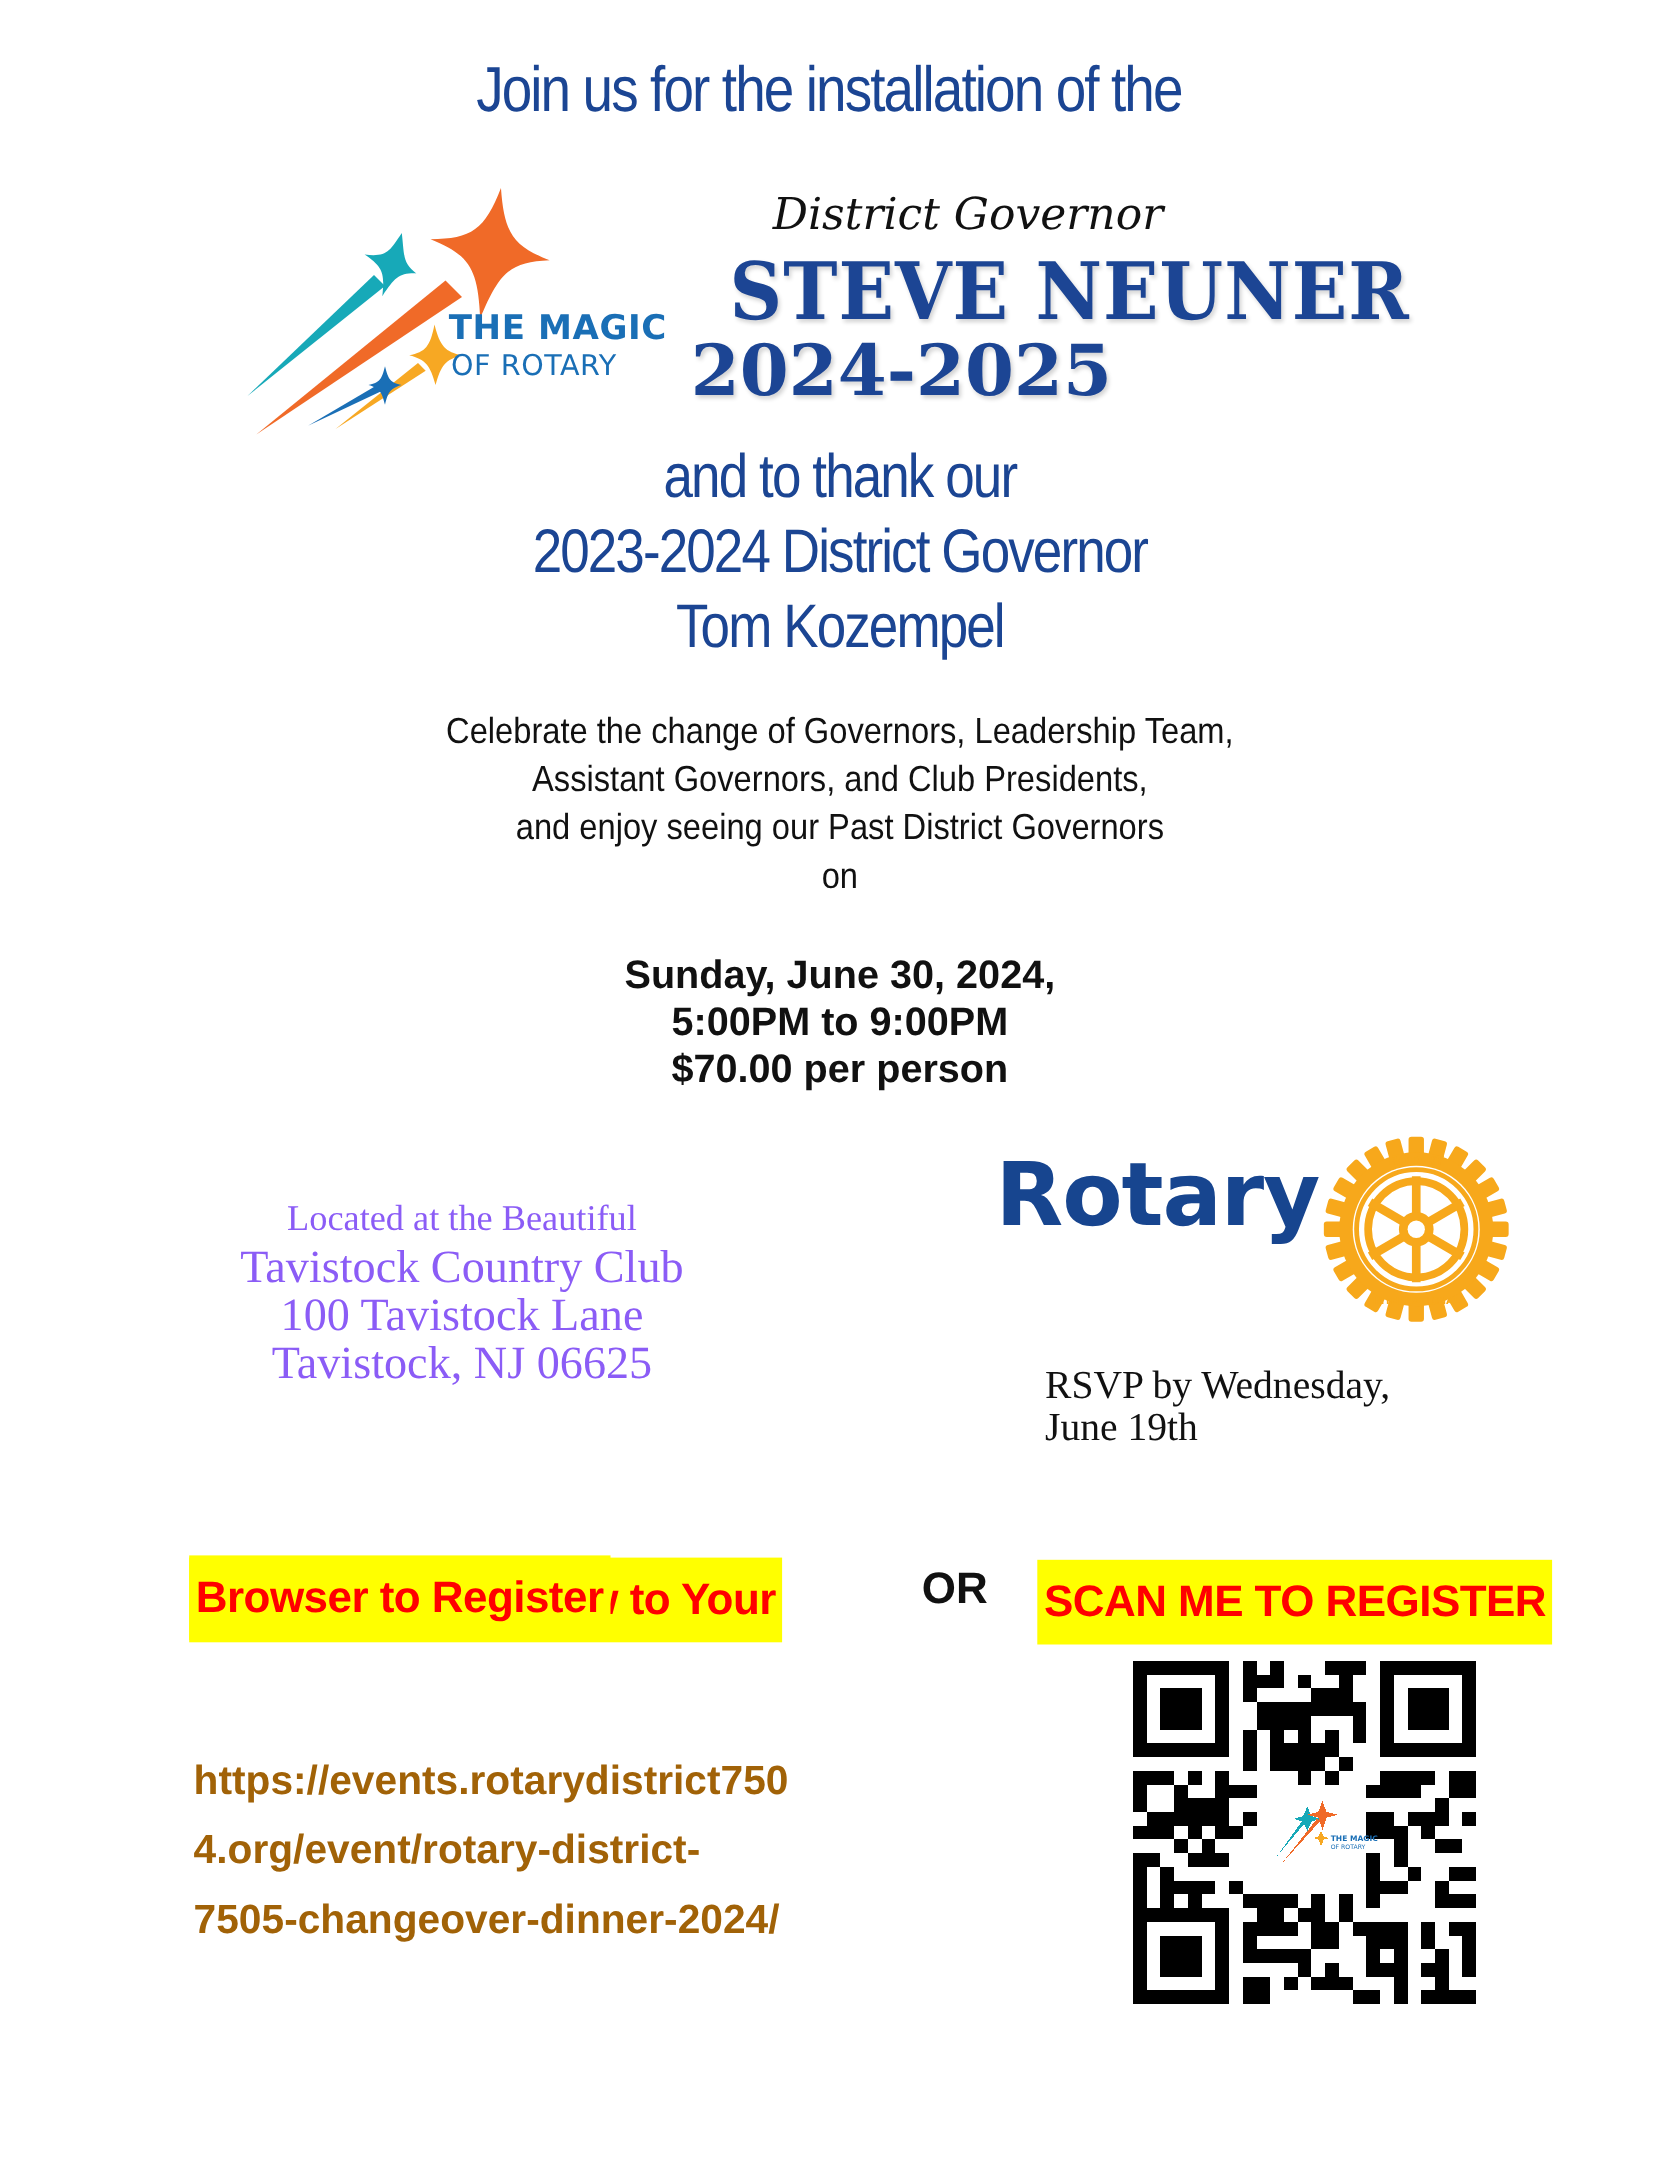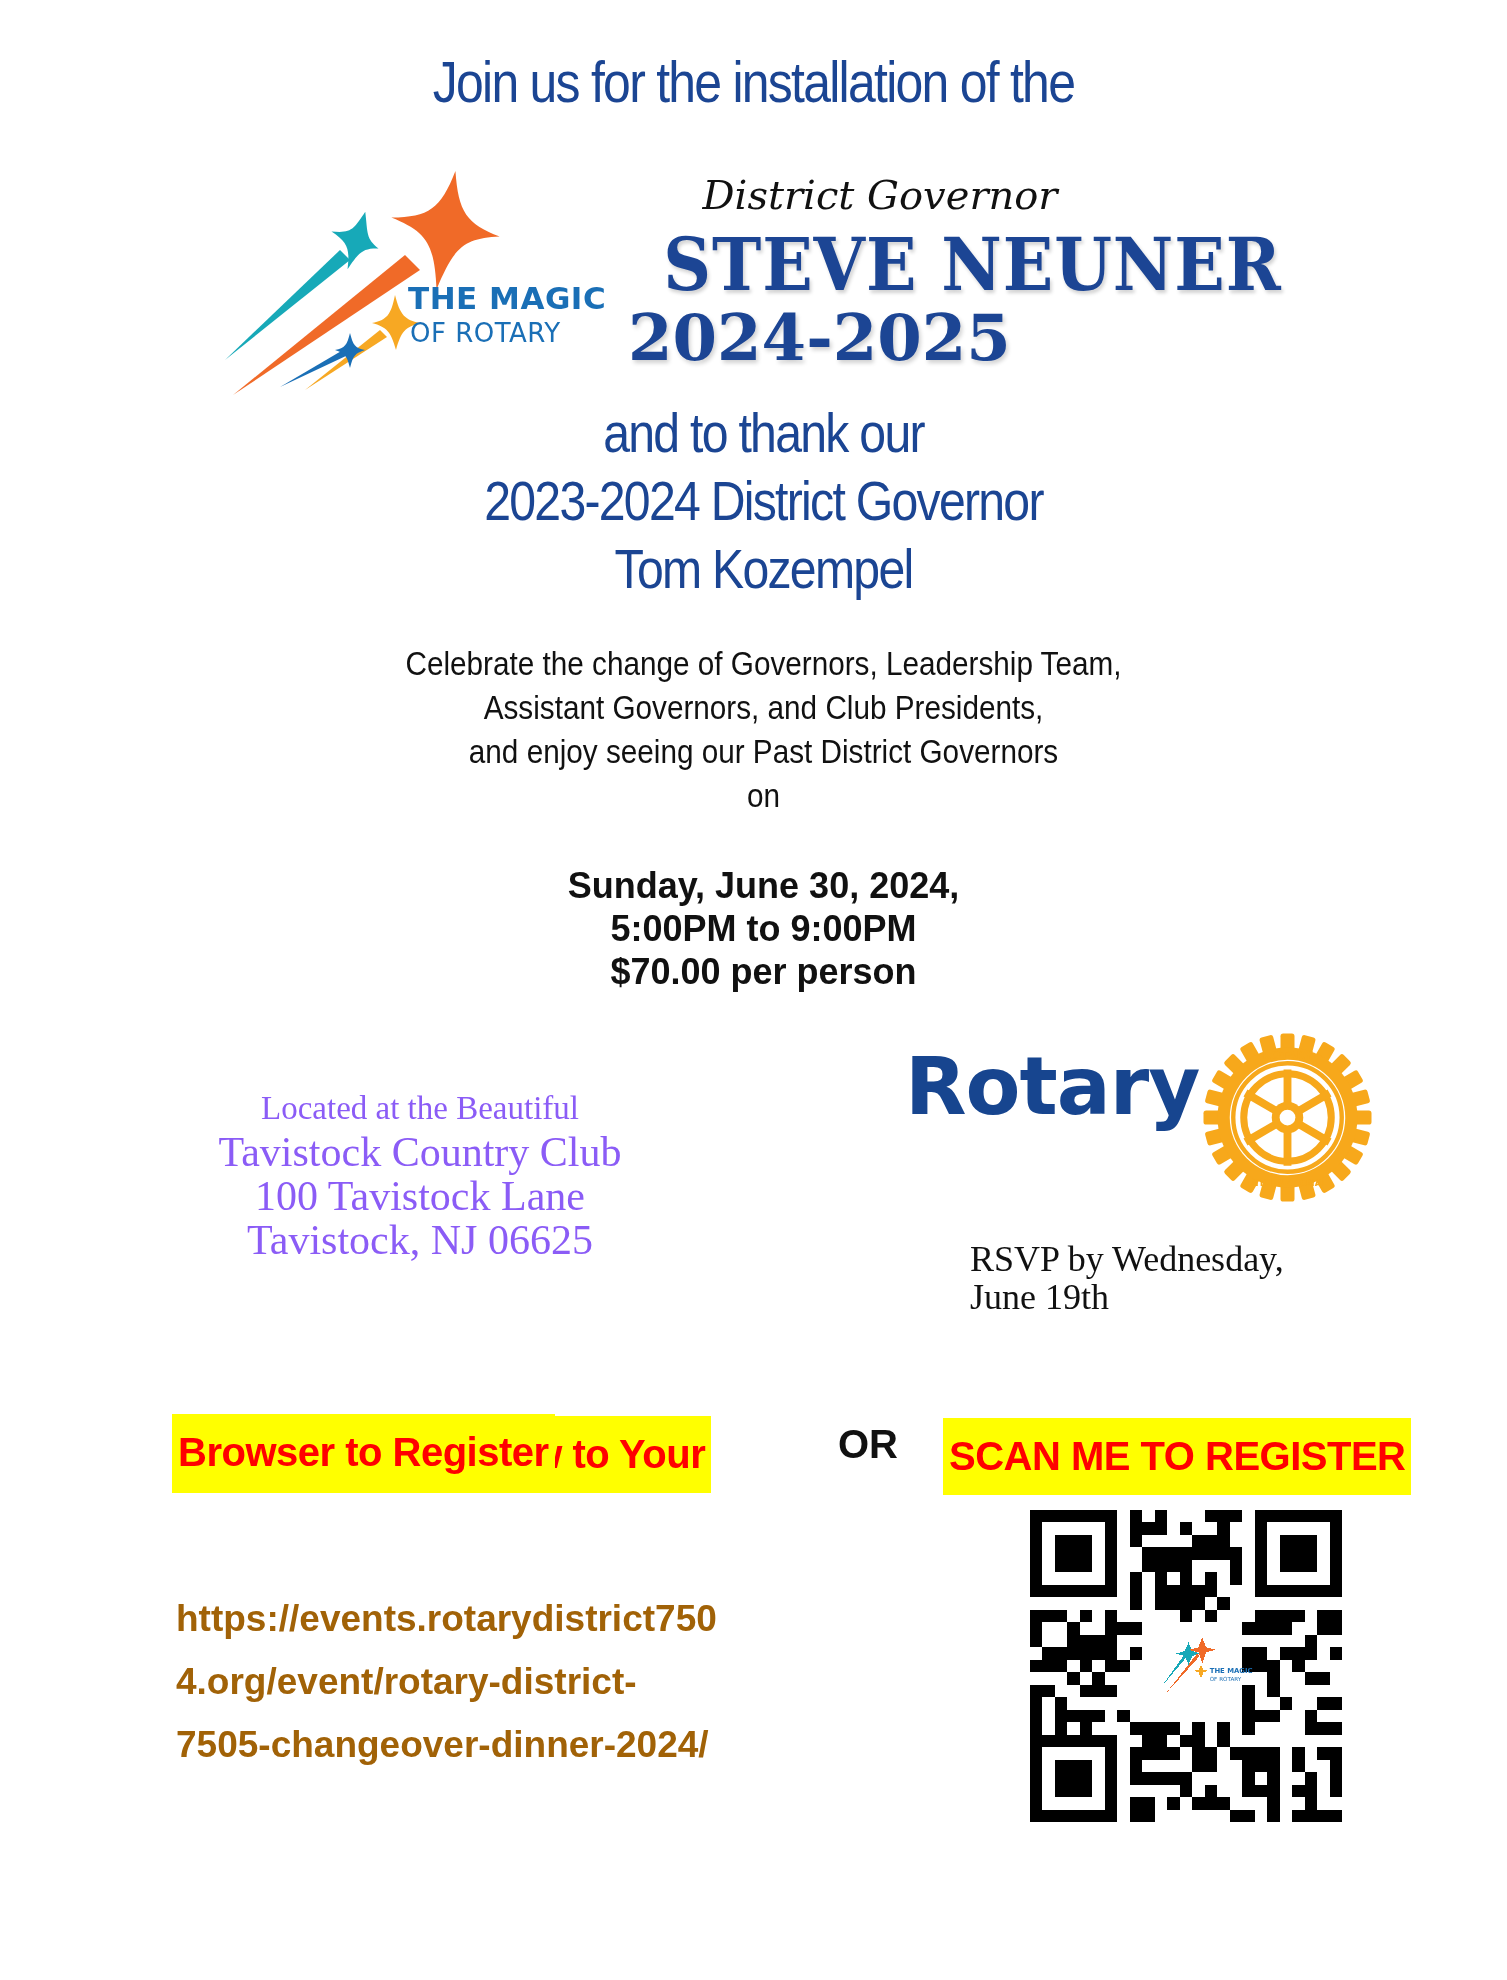--- a/index.html
+++ b/index.html
@@ -21,21 +21,21 @@
   #cel-1 { top: 645px; } #cel-2 { top: 689px; } #cel-3 { top: 733px; } #cel-4 { top: 777px; }
   .when { left: 0; width: 1527px; text-align: center; font-family: "Liberation Sans", sans-serif; font-weight: 700; font-size: 36px; color: #111; }
   #when-1 { top: 865px; } #when-2 { top: 908px; } #when-3 { top: 951px; }
   .loc { left: 170px; width: 500px; text-align: center; font-family: Liberation Serif, serif; color: #8b5cf6; white-space: nowrap; }
   #loc-1 { top: 1090px; font-size: 33px; }
   #loc-2 { top: 1128px; font-size: 42px; text-align: center; }
   #loc-3 { top: 1172px; font-size: 42px; }
   #loc-4 { top: 1216px; font-size: 42px; }
   #rotary-word { left: 905px; top: 1040px; font-family: "DejaVu Sans", sans-serif; font-weight: 700; font-size: 80px; color: #17458f; letter-spacing: -1px; }
   #rotary-wheel { left: 1200px; top: 1030px; width: 175px; height: 175px; }
-  .rsvp { left: 970px; font-family: "Liberation Serif", serif; font-size: 36px; color: #111; }
+  .rsvp { left: 950px; font-family: "Liberation Serif", serif; font-size: 36px; color: #111; }
   #rsvp-1 { top: 1238px; } #rsvp-2 { top: 1276px; }
   .hl { background: #ffff00; color: #ff0000; font-family: "Liberation Sans", sans-serif; font-weight: 700; font-size: 40px; padding: 16px 6px; white-space: nowrap; letter-spacing: -0.5px; }
   #copy-1 { left: 172px; top: 1416px; }
   #copy-2 { left: 172px; top: 1414px; }
   #or-label { left: 838px; top: 1422px; font-family: Liberation Sans, sans-serif; font-weight: 700; font-size: 40px; color: #111; }
   #scan-label { left: 943px; top: 1418px; }
   .url { left: 176px; font-family: "Liberation Sans", sans-serif; font-weight: 700; font-size: 37px; color: #a16207; white-space: nowrap; margin-top: 28px; }
   #url-1 { top: 1570px; } #url-2 { top: 1633px; } #url-3 { top: 1696px; }
   #qr { left: 1030px; top: 1510px; width: 312px; height: 312px; }
 </style>

